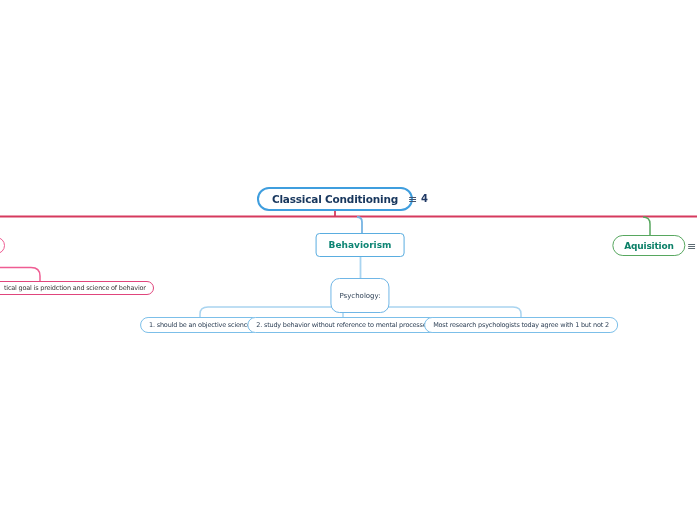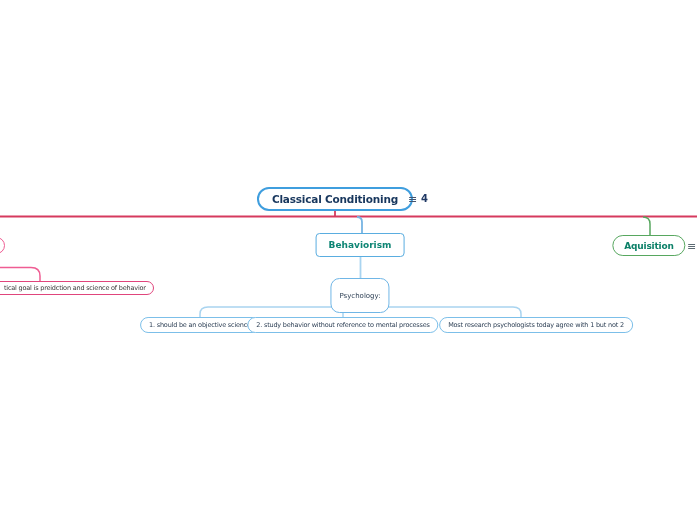--- a/index.html
+++ b/index.html
@@ -51,21 +51,21 @@
   .node-point {
     top: 317px; height: 16px;
     padding: 0 8px;
     border: 1px solid #7cbfe9;
     border-radius: 8px;
     font-size: 6.5px; letter-spacing: -0.2px;
     color: #2f4156;
   }
   .node-point-1 { left: 200px; }
   .node-point-2 { left: 343px; }
-  .node-point-3 { left: 536px; text-align: right; }
+  .node-point-3 { left: 521px; text-align: right; }
   .node-aquisition {
     left: 649px; top: 235px; height: 21px;
     padding: 0 11px;
     border: 1.5px solid #57a75f;
     border-radius: 11px;
     font-size: 9px; font-weight: bold; letter-spacing: -0.2px;
     color: #0c8068;
     justify-content: center;
   }
   .node-pink-partial {

